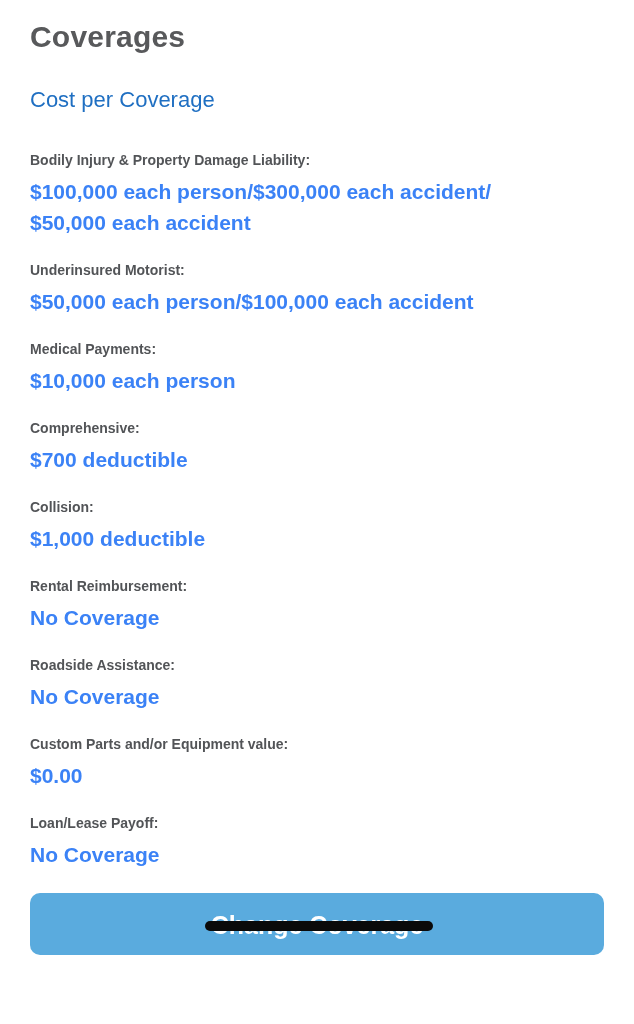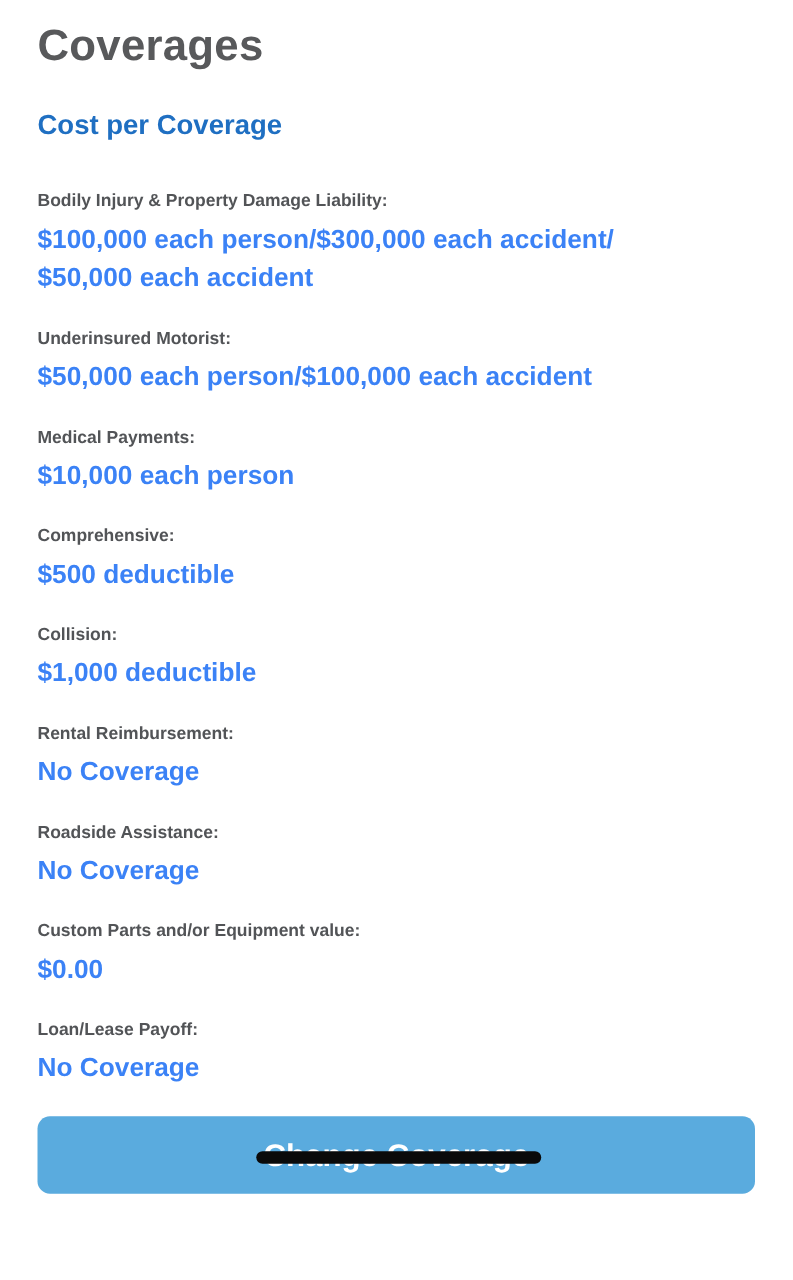--- a/index.html
+++ b/index.html
@@ -11,32 +11,32 @@
     font-family: "Liberation Sans", "DejaVu Sans", sans-serif;
   }
   .page {
     width: 634px;
     height: 1024px;
     padding: 0 30px;
     overflow: hidden;
   }
   .page-title {
     margin-top: 19px;
-    font-size: 35px;
+    font-size: 30px;
     line-height: 36px;
     font-weight: 600;
     color: #58595b;
     letter-spacing: 0.2px;
   }
   .cost-link {
     display: inline-block;
     margin-top: 30px;
     font-size: 22px;
     line-height: 30px;
-    font-weight: 700;
+    font-weight: 400;
     color: #1f6fc2;
     text-decoration: none;
     cursor: pointer;
   }
   .coverage-list { margin-top: 30px; }
   .coverage-item { margin-bottom: 17px; }
   .coverage-label {
     font-size: 14px;
     line-height: 31px;
     font-weight: 600;
@@ -102,21 +102,21 @@
       <div class="coverage-value">$50,000 each person/$100,000 each accident</div>
     </div>
 
     <div class="coverage-item">
       <div class="coverage-label">Medical Payments:</div>
       <div class="coverage-value">$10,000 each person</div>
     </div>
 
     <div class="coverage-item">
       <div class="coverage-label">Comprehensive:</div>
-      <div class="coverage-value">$500 deductible</div>
+      <div class="coverage-value">$700 deductible</div>
     </div>
 
     <div class="coverage-item">
       <div class="coverage-label">Collision:</div>
       <div class="coverage-value">$1,000 deductible</div>
     </div>
 
     <div class="coverage-item">
       <div class="coverage-label">Rental Reimbursement:</div>
       <div class="coverage-value">No Coverage</div>

